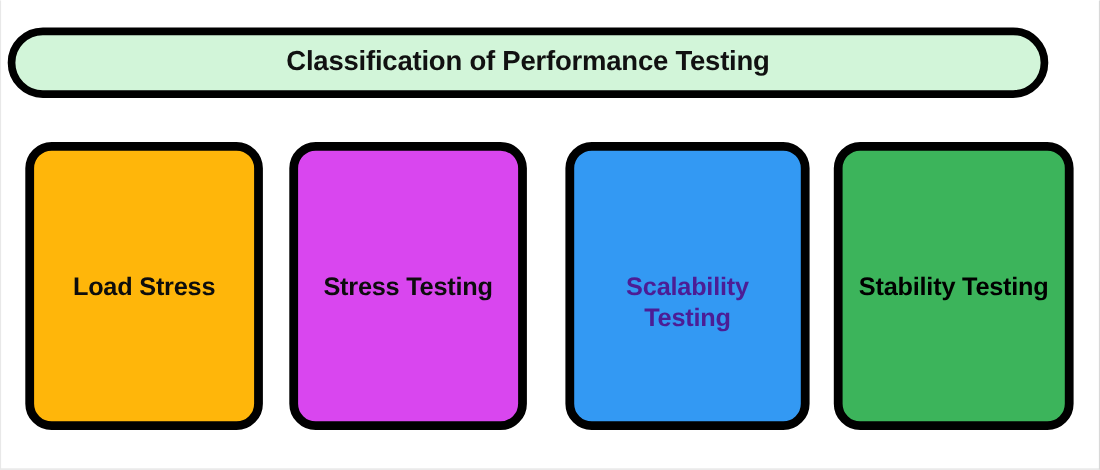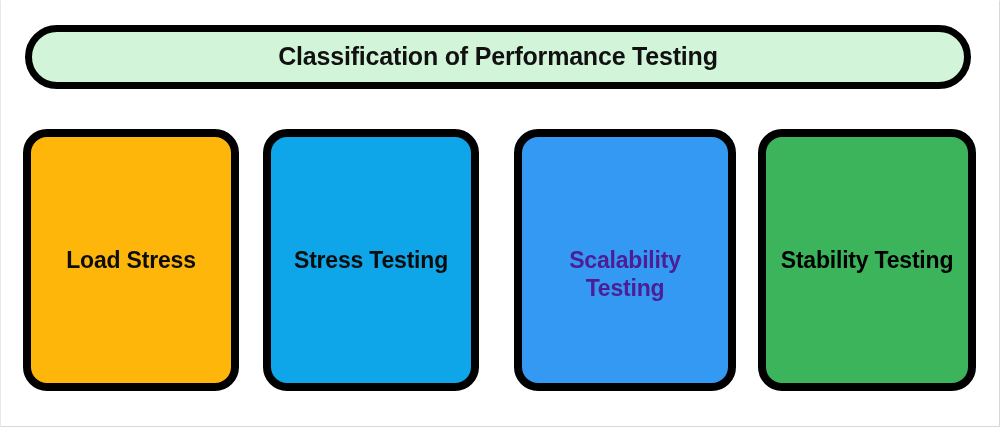--- a/index.html
+++ b/index.html
@@ -22,21 +22,21 @@
     border-right: 1px solid #d8d8d8;
     border-bottom: 1px solid #d8d8d8;
     border-left: 1px solid #e8e8e8;
     border-top: 1px solid #ffffff;
     overflow: hidden;
   }
 
   
   #title-pill {
     position: absolute;
-    left: 24px;
+    left: 6px;
     top: 24px;
     width: 946px;
     height: 64px;
     box-sizing: border-box;
     background: #d2f5d9;
     border: 7px solid #000000;
     border-radius: 32px;
     display: flex;
     align-items: center;
     justify-content: center;
@@ -96,21 +96,21 @@
   <div id="title-pill" style="background: rgb(210, 245, 217); border-color: rgb(0, 0, 0);">
     <span id="title-text">Classification of Performance Testing</span>
   </div>
 
   <div id="boxes-row">
 
     <div class="category-box" id="box-load" style="background: rgb(255, 182, 10); border-color: rgb(0, 0, 0);">
       <span class="category-label" style="color: rgb(13, 13, 13);">Load Stress</span>
     </div>
 
-    <div class="category-box" id="box-stress" style="background: #0ea5e9; border-color: rgb(0, 0, 0);">
+    <div class="category-box" id="box-stress" style="background: #d946ef; border-color: rgb(0, 0, 0);">
       <span class="category-label" style="color: rgb(13, 13, 13);">Stress Testing</span>
     </div>
 
     <div class="category-box" id="box-scalability" style="background: rgb(51, 153, 243); border-color: rgb(0, 0, 0);">
       <span class="category-label" style="color: #4c1d95; margin-top: 28px;">Scalability Testing</span>
     </div>
 
     <div class="category-box" id="box-stability" style="background: rgb(60, 180, 91); border-color: rgb(0, 0, 0);">
       <span class="category-label" style="color: #000000;">Stability Testing</span>
     </div>

